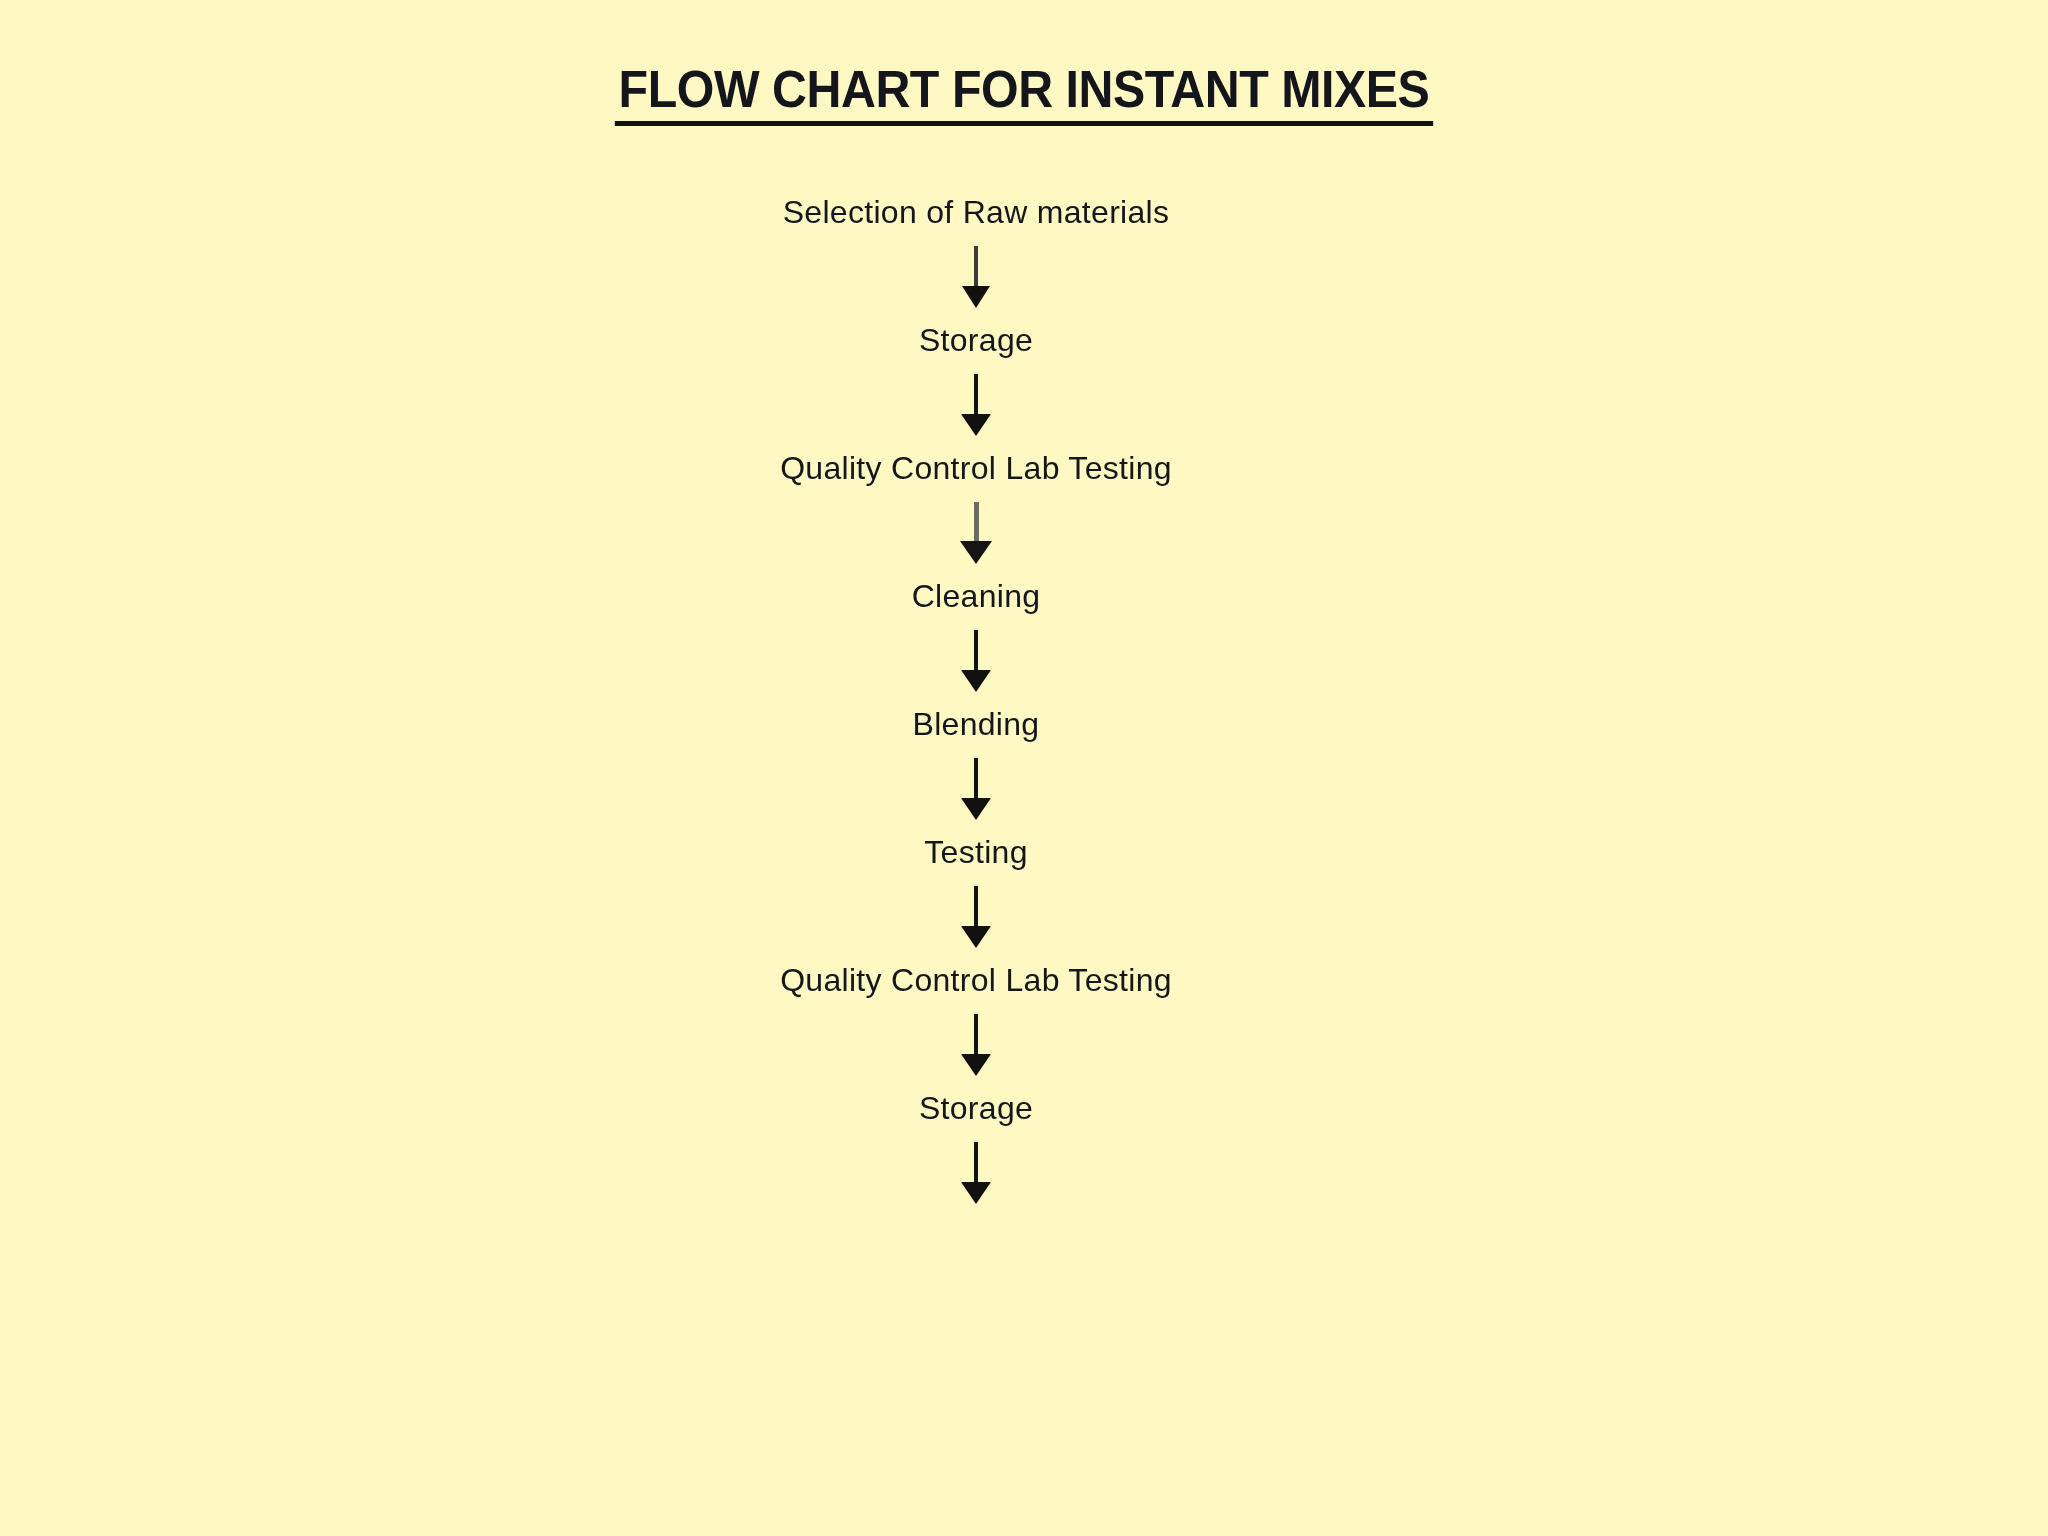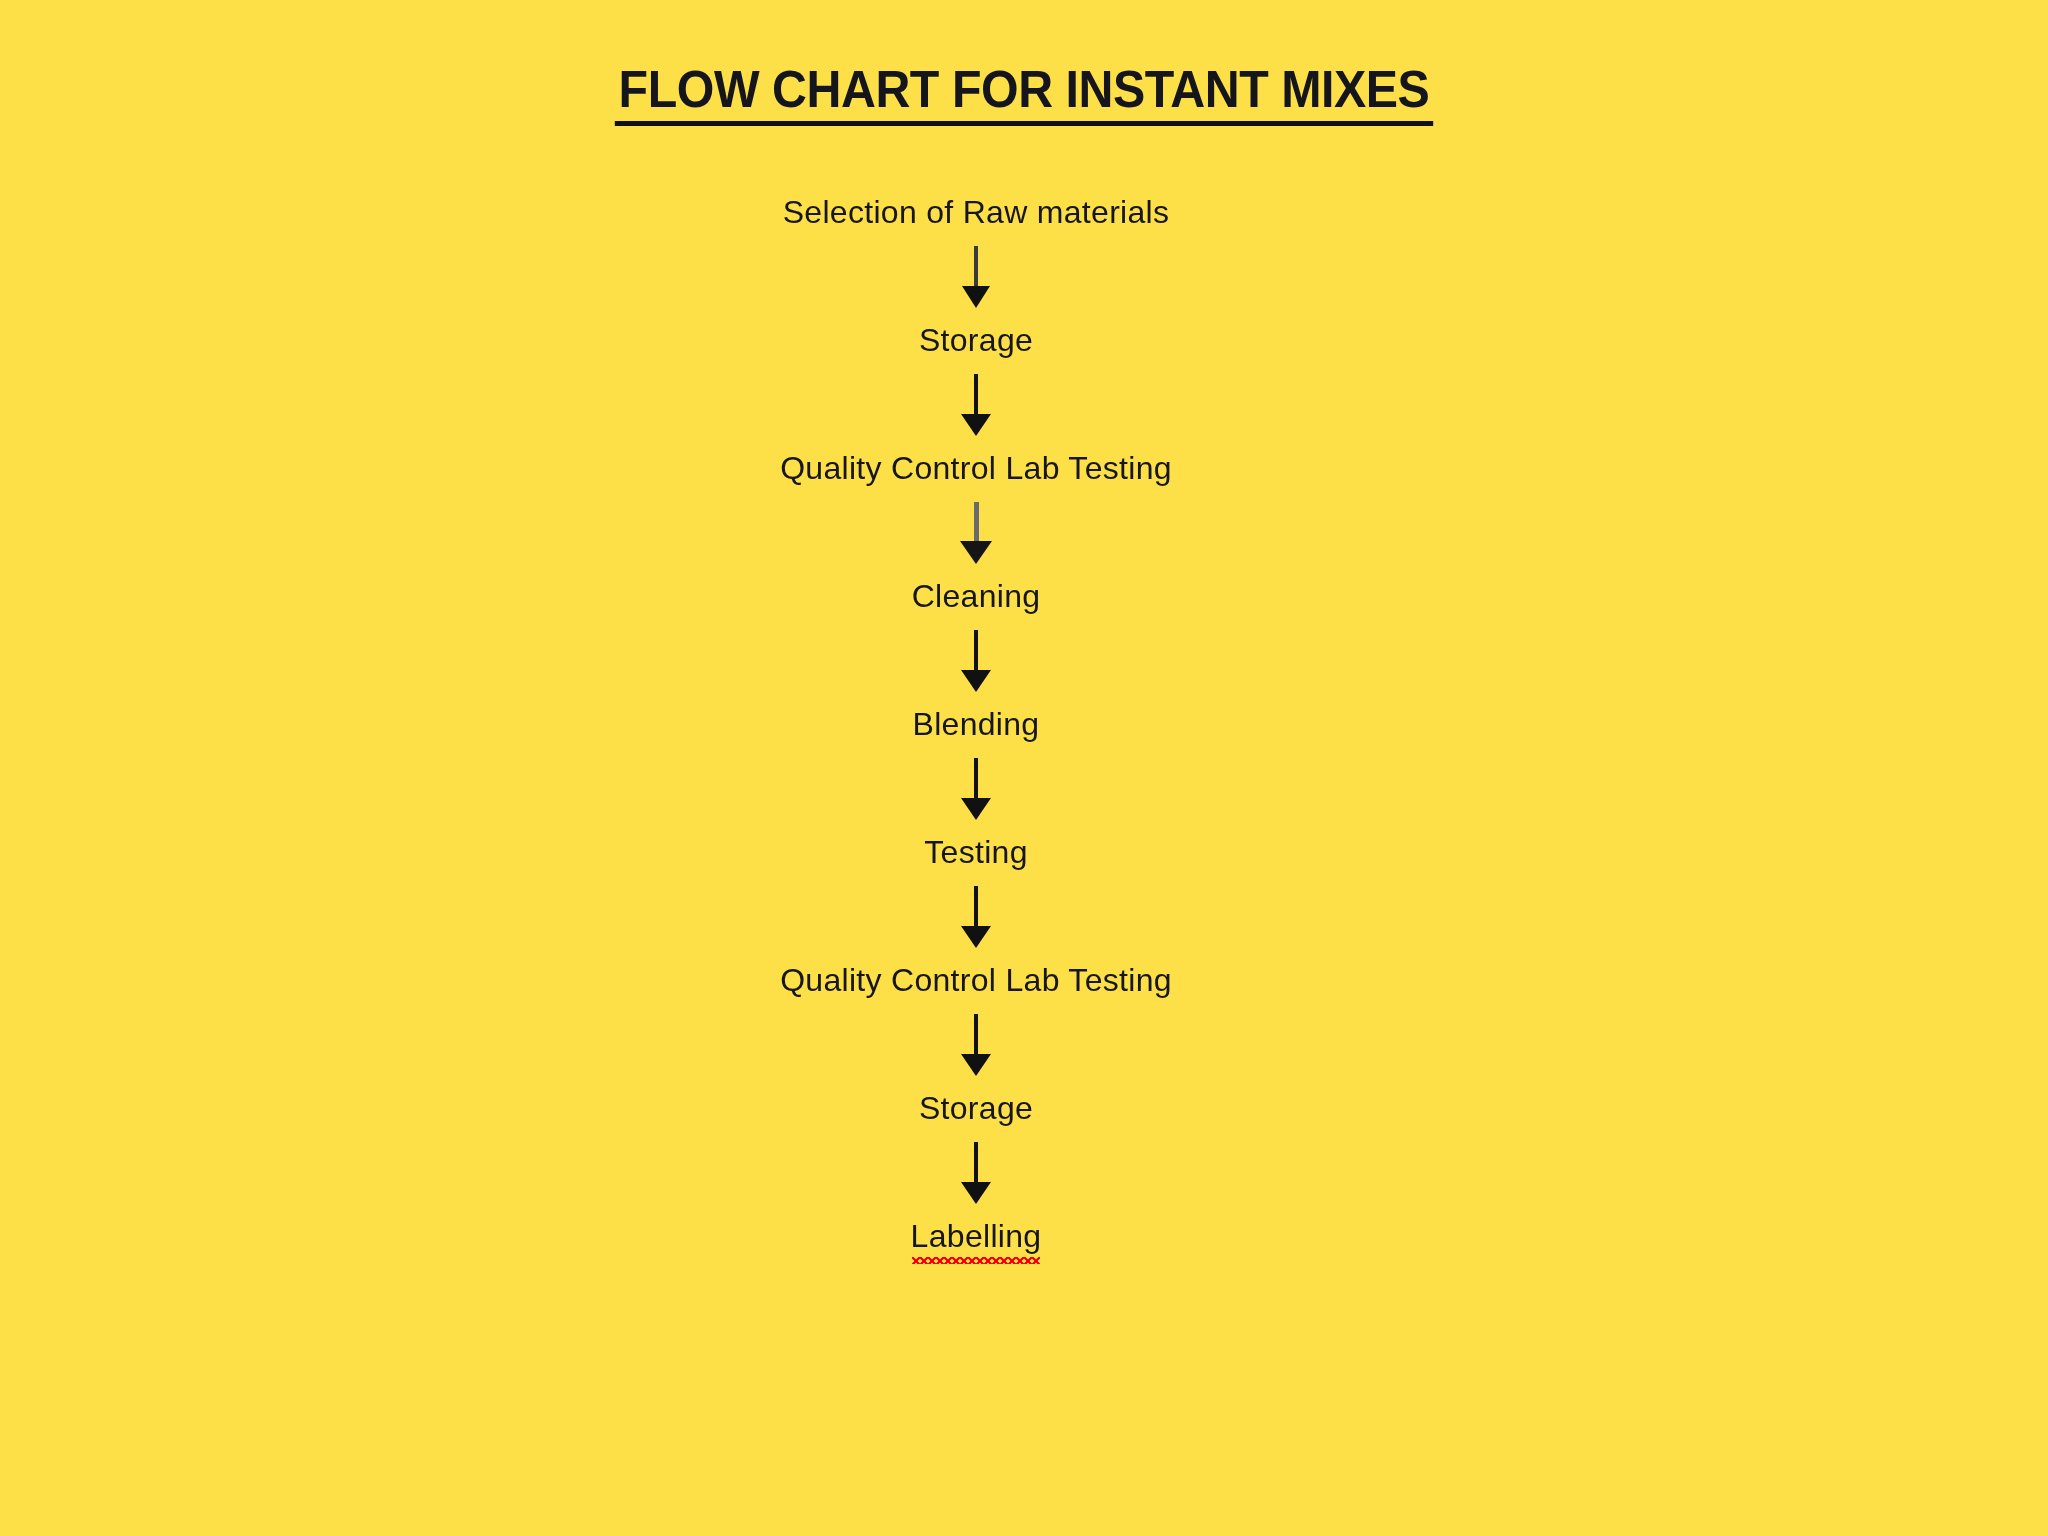--- a/index.html
+++ b/index.html
@@ -6,21 +6,21 @@
   html, body {
     margin: 0;
     padding: 0;
     background: #ffffff;
   }
 
   #canvas {
     position: relative;
     width: 2048px;
     height: 1536px;
-    background: #fde047;
+    background: #fef9c3;
     overflow: hidden;
     font-family: "Liberation Sans", "DejaVu Sans", sans-serif;
   }
 
   
   .chart-title {
     position: absolute;
     top: 62px;
     left: 0;
     width: 2048px;
@@ -220,18 +220,15 @@
     <div class="arrow-row">
       <span class="arrow">
         <svg width="40" height="64" viewBox="0 0 40 64" aria-hidden="true">
           <rect x="18" y="0" width="4" height="42" fill="#111111"></rect>
           <polygon points="5,40 35,40 20,62" fill="#111111"></polygon>
         </svg>
       </span>
     </div>
     <div class="gap-b"></div>
 
-    <div class="flow-row">
-      <span class="node misspelled">Labelling</span>
-    </div>
 
   </div>
 </div>
 
 </body></html>

